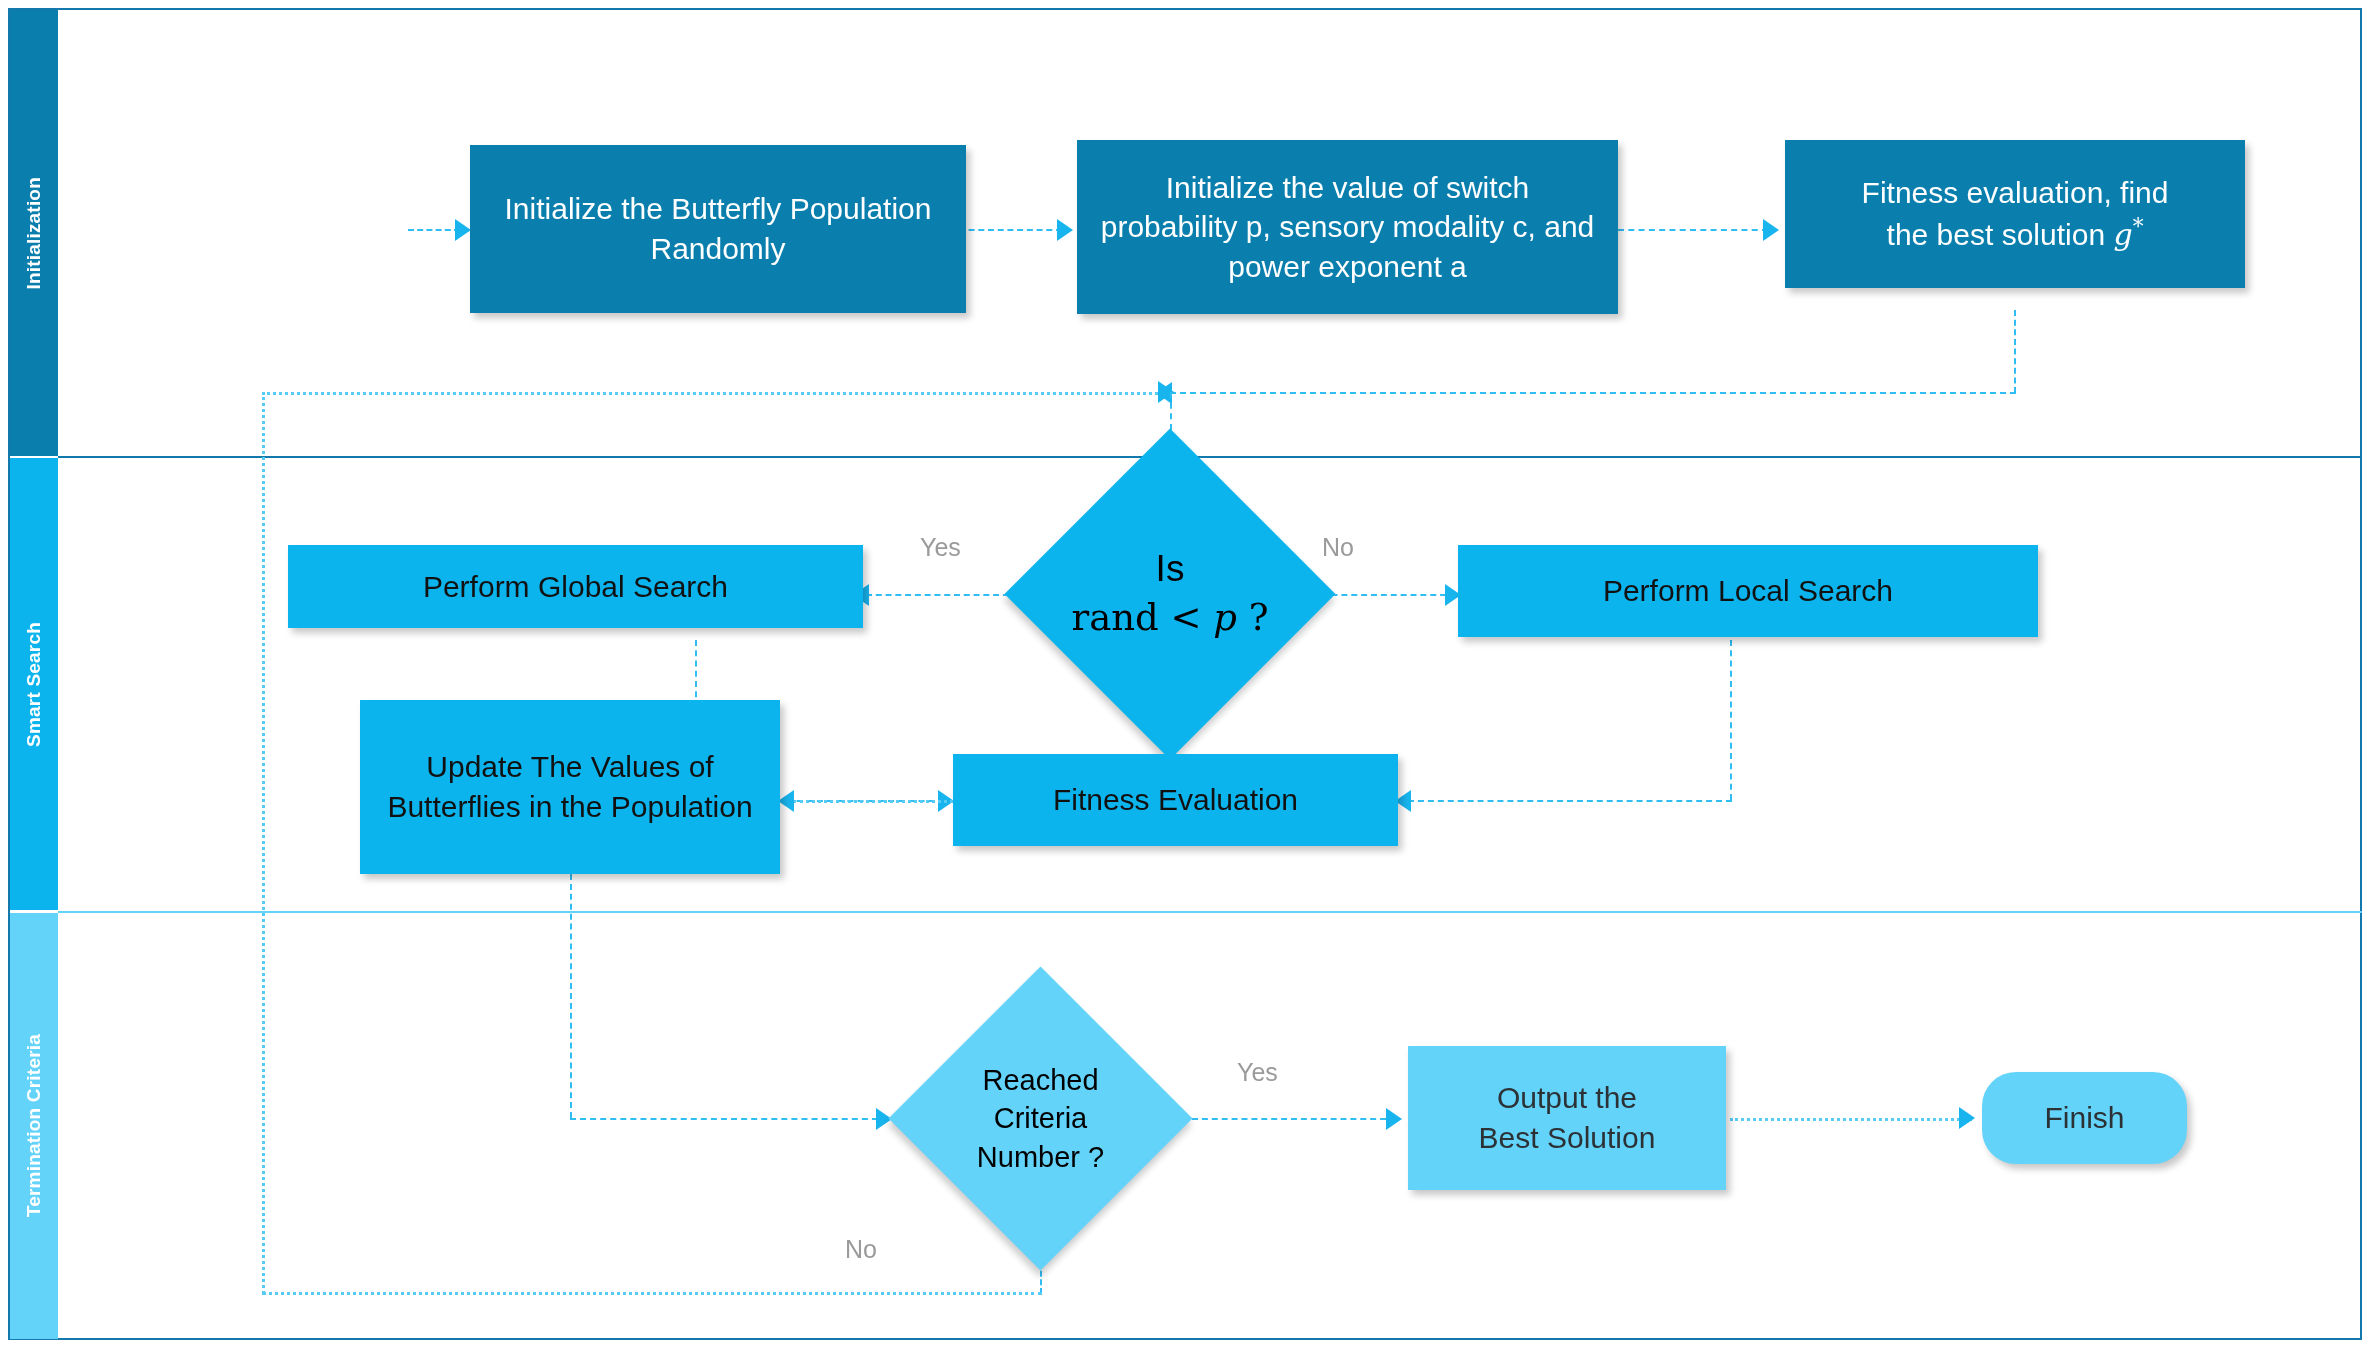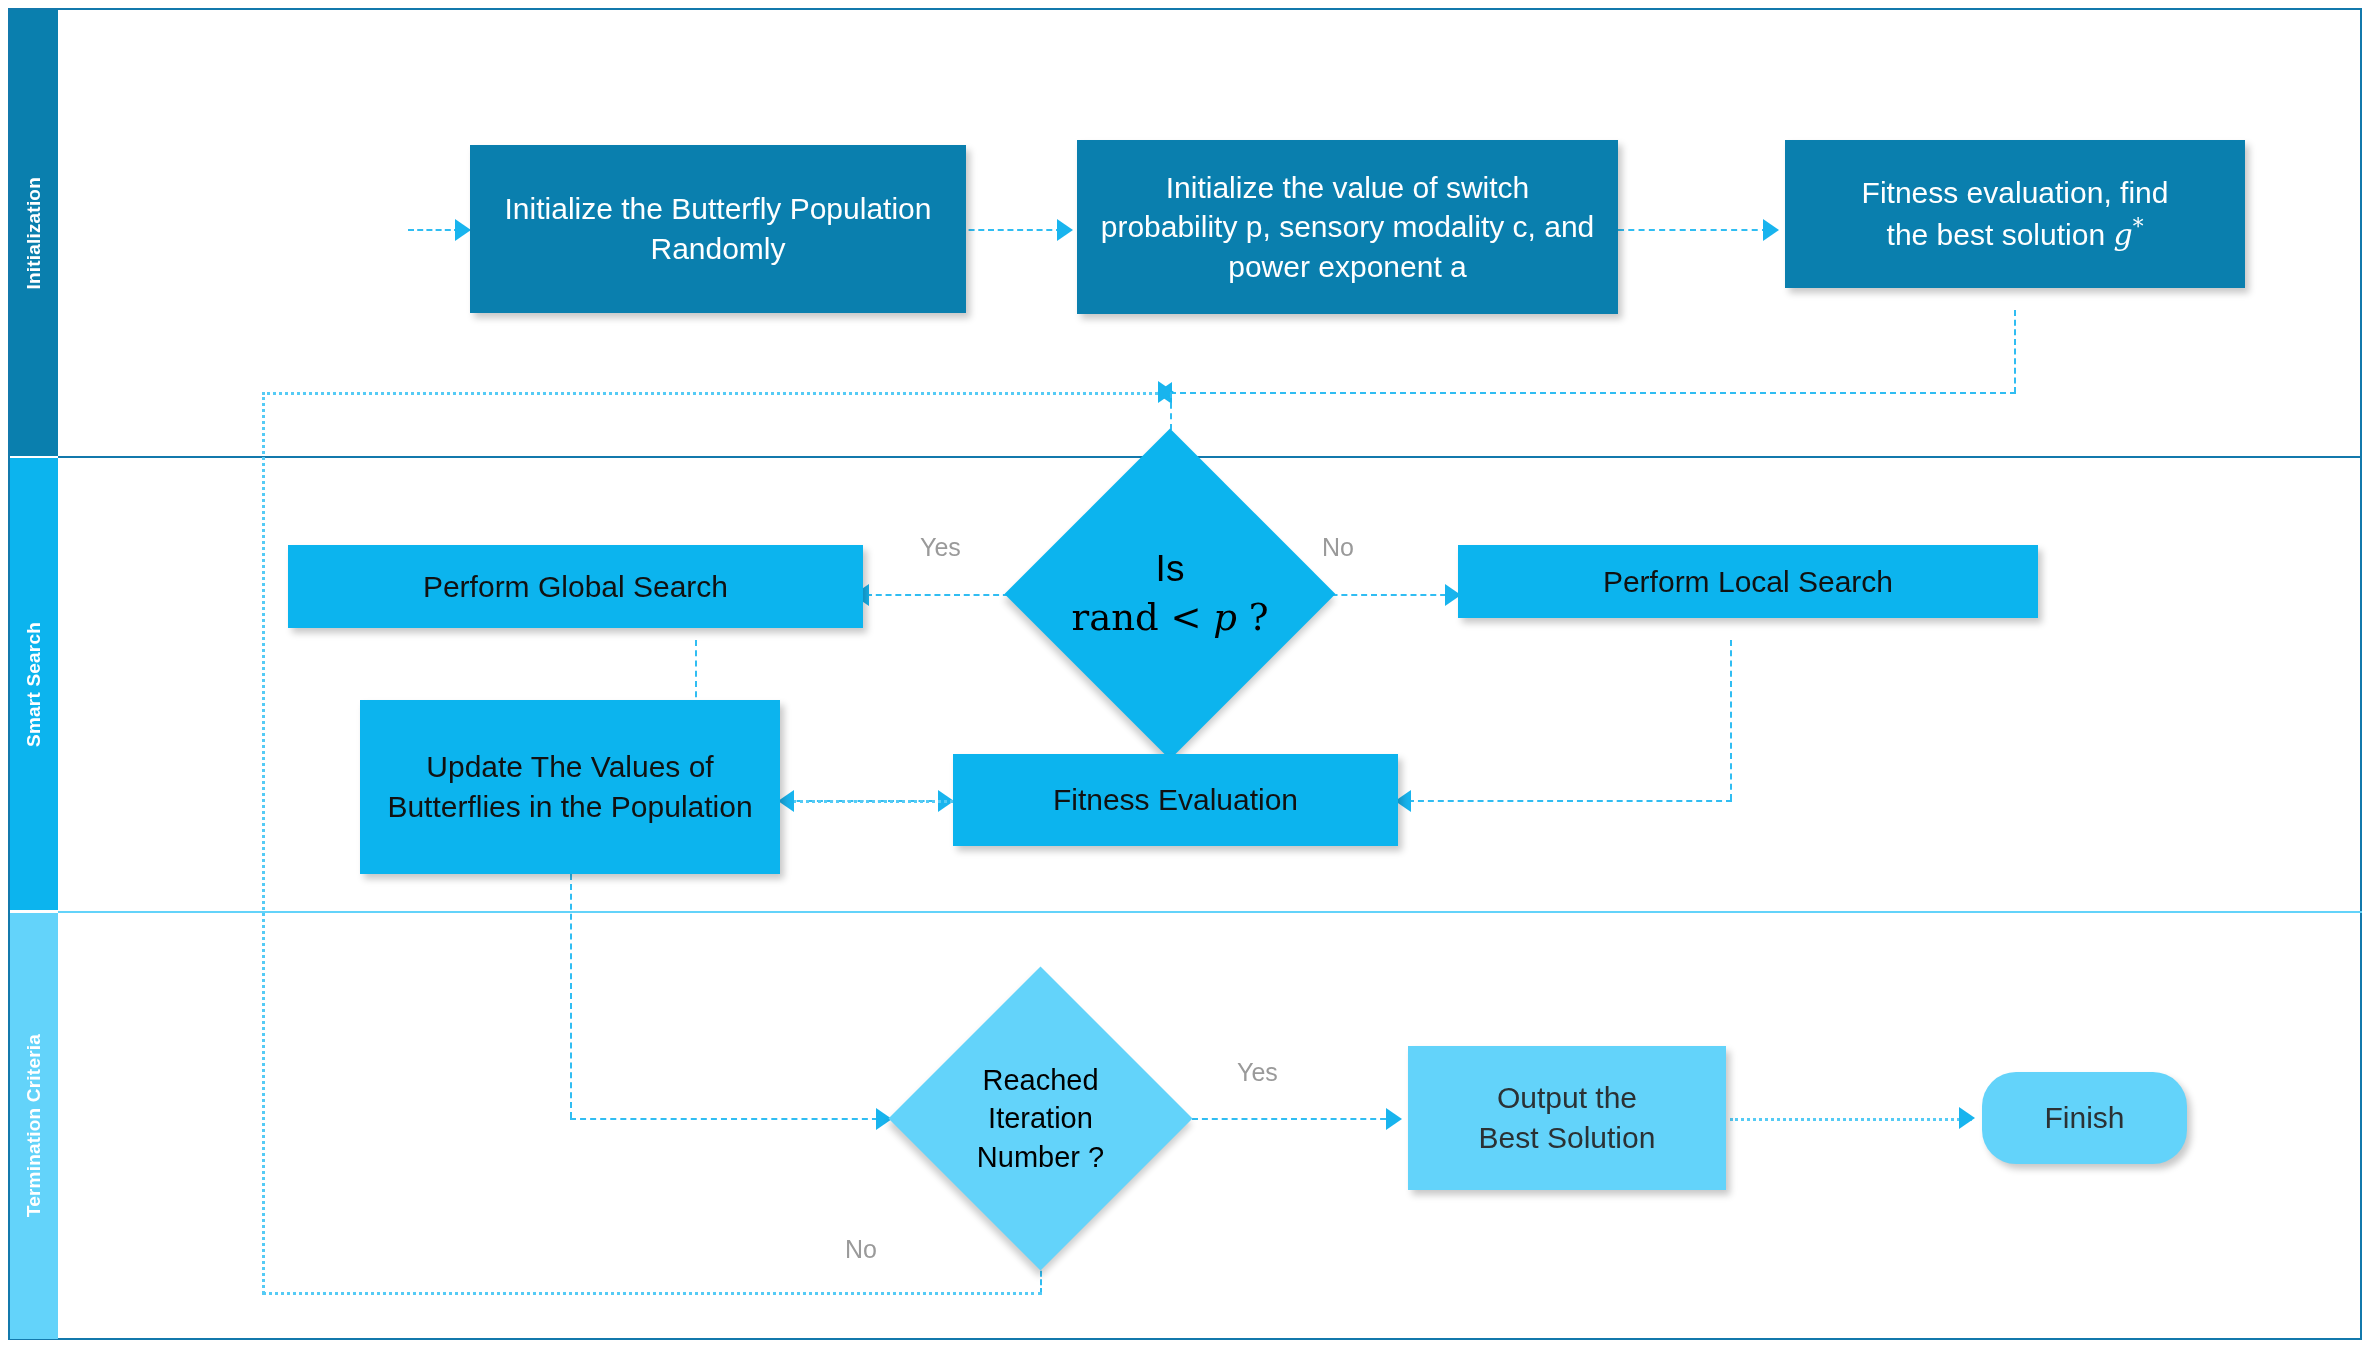--- a/index.html
+++ b/index.html
@@ -136,37 +136,37 @@
     <div class="dtext">
       <span>Is</span><br>
       <span class="mathrm">rand</span><span class="mathrm"> &lt; </span><span class="mathit">p</span><span class="mathrm"> ?</span>
     </div>
   </div>
 
   <div class="node n-mid" style="left:288px;top:545px;width:575px;height:83px;font-size:30px;padding:0 14px;">
     <span>Perform Global Search</span>
   </div>
 
-  <div class="node n-mid" style="left:1458px;top:545px;width:580px;height:73px;font-size:30px;padding:0 14px;">
+  <div class="node n-mid" style="left:1458px;top:545px;width:580px;height:92px;font-size:30px;padding:0 14px;">
     <span>Perform Local Search</span>
   </div>
 
   <div class="node n-mid" style="left:953px;top:754px;width:445px;height:92px;font-size:30px;padding:0 14px;">
     <span>Fitness Evaluation</span>
   </div>
 
   <div class="node n-mid" style="left:360px;top:700px;width:420px;height:174px;font-size:30px;padding:0 16px;">
     <span>Update The Values of Butterflies in the Population</span>
   </div>
 
   <div class="node diamond" style="left:933px;top:1011px;width:215px;height:215px;font-size:29px;">
     <div class="dshape n-light"></div>
     <div class="dtext">
       <span>Reached</span><br>
-      <span>Iteration</span><br>
+      <span>Criteria</span><br>
       <span>Number ?</span>
     </div>
   </div>
 
   <div class="node n-light" style="left:1408px;top:1046px;width:318px;height:144px;font-size:30px;padding:0 32px;">
     <span>
       <span>Output the</span><br>
       <span>Best Solution</span>
     </span>
   </div>

